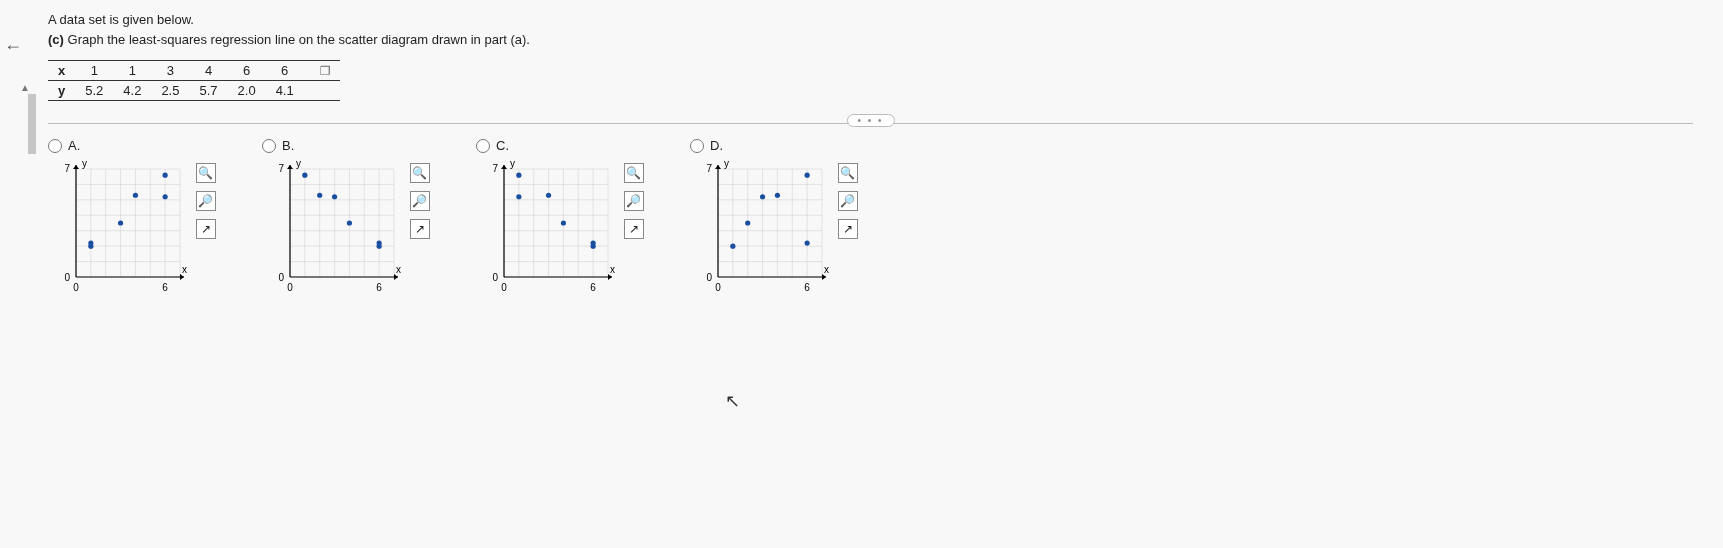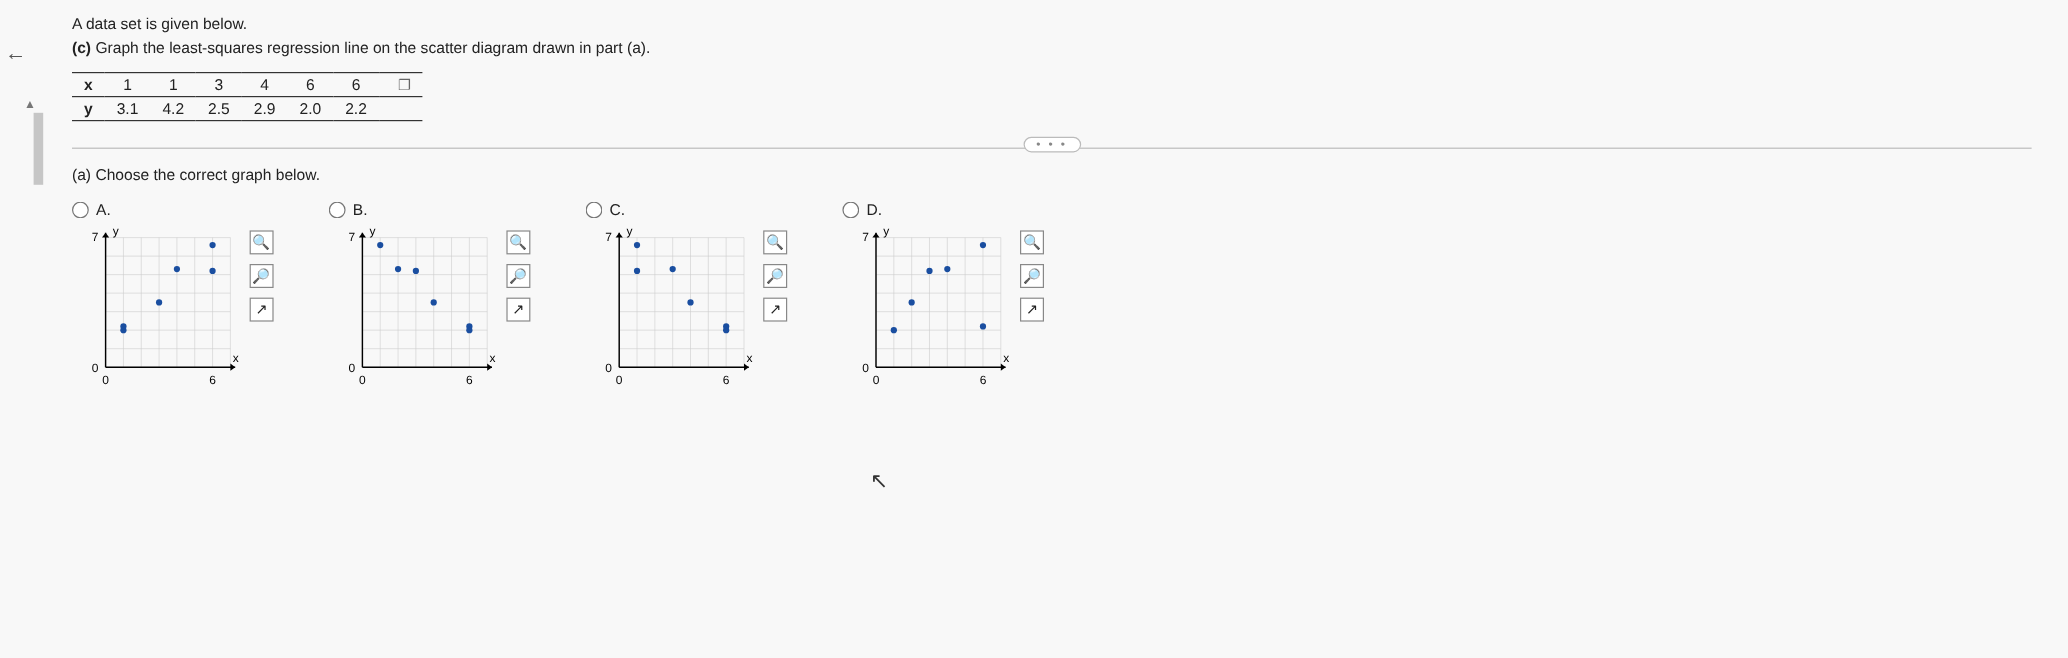--- a/index.html
+++ b/index.html
@@ -27,21 +27,21 @@
   .scroll-up {
     position: absolute;
     left: 20px; top: 82px;
     font-size: 10px; color:#777;
   }
   .greybar {
     position:absolute;
     left:28px; top:94px; width:8px; height:60px; background:#c6c6c6;
   }
   .content {
-    margin-left: 60px;
+    margin-left: 48px;
     padding-right: 30px;
   }
   .intro p { line-height: 1.55; }
   .intro .bold { font-weight: bold; }
   .data-table {
     margin-top: 10px;
     border-collapse: collapse;
   }
   .data-table td, .data-table th {
     padding: 2px 10px;
@@ -117,37 +117,36 @@
       <td>1</td>
       <td>1</td>
       <td>3</td>
       <td>4</td>
       <td>6</td>
       <td>6</td>
       <td><span class="copy-icon">❐</span></td>
     </tr>
     <tr class="row-bot">
       <th class="hdr">y</th>
-      <td>3.1</td>
+      <td>5.2</td>
       <td>4.2</td>
       <td>2.5</td>
-      <td>2.9</td>
+      <td>5.7</td>
       <td>2.0</td>
-      <td>2.2</td>
+      <td>4.1</td>
       <td></td>
     </tr>
   </tbody>
     </table>
 
   <div class="divider-wrap">
     <hr>
     <div class="dots-badge">• • •</div>
   </div>
 
-  <p>(a) Choose the correct graph below.</p>
 
   <div class="choices">
 
     <div class="choice">
       <label class="choice-head">
         <input type="radio" name="qa" style="">
         <span>A.</span>
       </label>
       <div class="graph-block">
         <svg class="mini" width="140" height="140">

